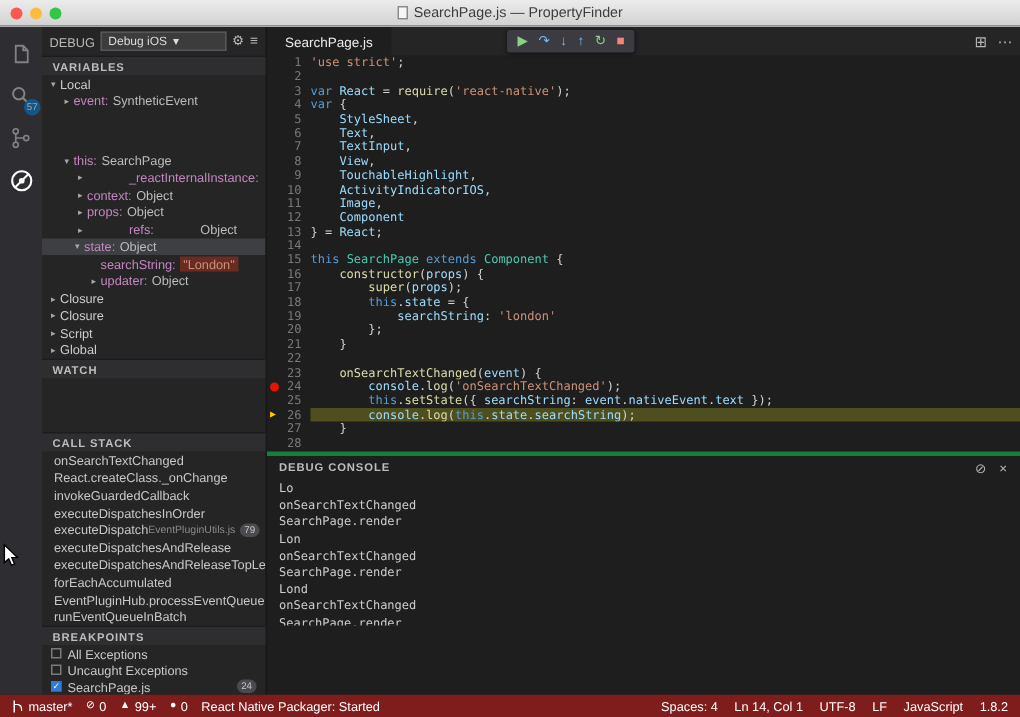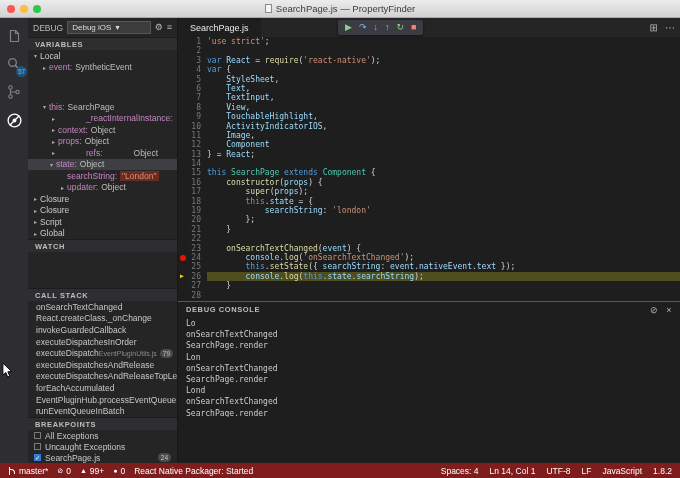--- a/index.html
+++ b/index.html
@@ -63,21 +63,21 @@
   .code-line{display:flex;height:9.4px;line-height:9.4px;}
   .glyph{width:11px;flex:none;position:relative;}
   .bp-dot{position:absolute;left:2px;top:1.6px;width:6px;height:6px;border-radius:50%;background:#e51400;}
   .cur-arrow{position:absolute;left:2px;top:0;color:#ffcc00;font-size:6.5px;line-height:9.4px;}
   .lnum{width:18px;flex:none;text-align:right;padding-right:6px;color:#787878;}
   .ltext{flex:1;white-space:pre;overflow:hidden;}
   .code-line.current .ltext{background:#4e4e1f;}
   .tk-k{color:#569cd6;}.tk-s{color:#ce9178;}.tk-v{color:#9cdcfe;}
   .tk-f{color:#dcdcaa;text-align:center;}.tk-t{color:#4ec9b0;}.tk-p{color:#d4d4d4;}
   
-  .console{height:116px;border-top:1px solid #15803d;display:flex;flex-direction:column;flex:none;}
+  .console{height:116px;border-top:3px solid #15803d;display:flex;flex-direction:column;flex:none;}
   .console-head{height:15px;display:flex;align-items:center;padding:0 8px;color:#bdbdbd;
     font-size:7.5px;font-weight:bold;letter-spacing:.6px;flex:none;}
   .console-icons{margin-left:auto;display:flex;gap:8px;color:#b5b5b5;font-size:9px;font-weight:normal;}
   .console-body{flex:1;padding:1px 8px;font-family:"DejaVu Sans Mono",monospace;font-size:8px;
     line-height:11.2px;color:#cccccc;overflow:hidden;}
   
   .status{height:15px;background:#c65210;color:#fff;display:flex;align-items:center;
     padding:0 8px;font-size:8.5px;gap:9px;}
   .sbitem{display:flex;align-items:center;gap:3px;white-space:nowrap;}
   .sbglyph{font-size:7px;line-height:1;}

